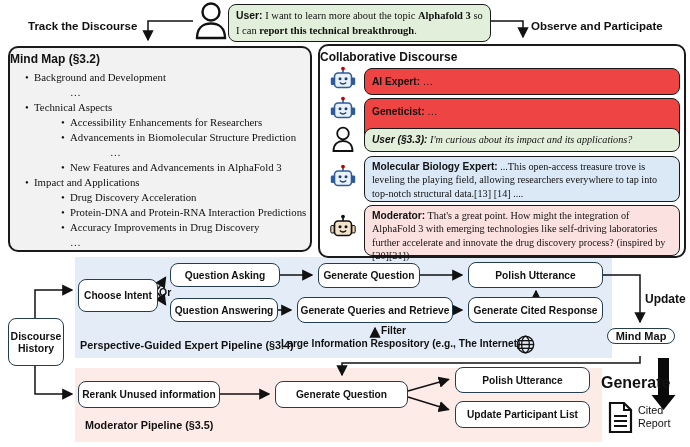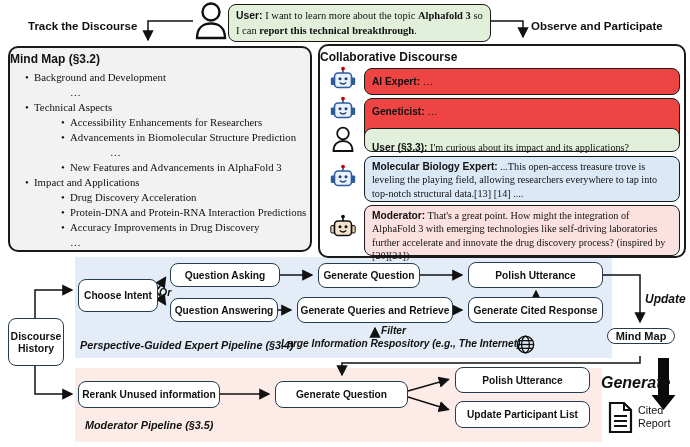--- a/index.html
+++ b/index.html
@@ -36,21 +36,21 @@
   .msg.green{background:#e2efda;} .msg.blue{background:#dbe9f7;} .msg.pink{background:#fbe2e0;}
   .row-icon{position:absolute;left:10px;width:28px;}
 
   
   .region-blue{left:75px;top:257px;width:537px;height:101px;background:#e4edf7;}
   .region-pink{left:75px;top:368px;width:527px;height:74px;background:#fdebe7;}
 
   .pb{position:absolute;background:#fff;border:1.6px solid #233d4f;border-radius:8px;
       display:flex;align-items:center;justify-content:center;font-weight:bold;
       font-size:10.2px;white-space:nowrap;box-sizing:border-box;z-index:2;}
-  .lbl{position:absolute;font-weight:bold;z-index:2;white-space:nowrap;font-style:italic;}
+  .lbl{position:absolute;font-weight:bold;z-index:2;white-space:nowrap;}
 </style>
 </head>
 <body>
 
 <div class="canvas">
 
   <div class="abs region-blue"></div>
   <div class="abs region-pink"></div>
 
   <svg class="overlay" width="690" height="447" viewBox="0 0 690 447">
@@ -184,21 +184,21 @@
     <div class="msg" style="top:52px;height:43px;padding-top:6px;">
       <span class="spk">Geneticist:</span><span> …</span>
     </div>
 
     <span class="row-icon" style="top:79px;">
       <svg width="26" height="28" viewBox="0 0 26 28">
           <circle cx="13" cy="8.5" r="5.8" fill="#fff" stroke="#111" stroke-width="1.8"></circle>
           <path d="M3.5,26 C3.5,19 8,16 13,16 C18,16 22.5,19 22.5,26 Z" fill="#fff" stroke="#111" stroke-width="1.8"></path>
         </svg>
     </span>
-    <div class="msg green" style="top:82px;height:24px;padding-top:12px;">
+    <div class="msg green" style="top:82px;height:24px;padding-top:4px;font-style:italic;">
       <span class="spk">User (§3.3):</span><span> I'm curious about its impact and its applications?</span>
     </div>
 
     <span class="row-icon" style="top:118px;">
       <svg width="26" height="28" viewBox="0 0 26 28">
           <line x1="13" y1="7" x2="13" y2="3.5" stroke="#2e5b9b" stroke-width="1.6"></line>
           <circle cx="13" cy="2.6" r="1.9" fill="#c00000"></circle>
           <rect x="0.8" y="11.5" width="3.6" height="7.5" rx="1.2" fill="#2e5b9b"></rect>
           <rect x="21.6" y="11.5" width="3.6" height="7.5" rx="1.2" fill="#2e5b9b"></rect>
           <rect x="4.5" y="7" width="17" height="14.5" rx="3.6" fill="#e9f1fc" stroke="#2e5b9b" stroke-width="1.6"></rect>

